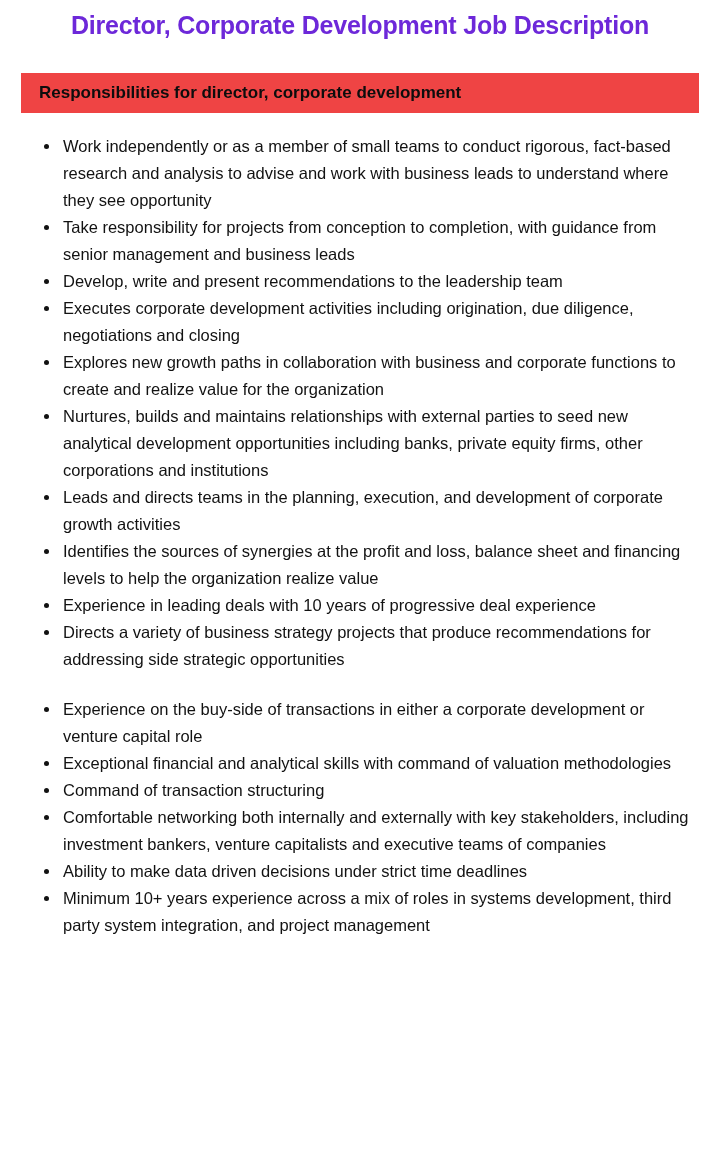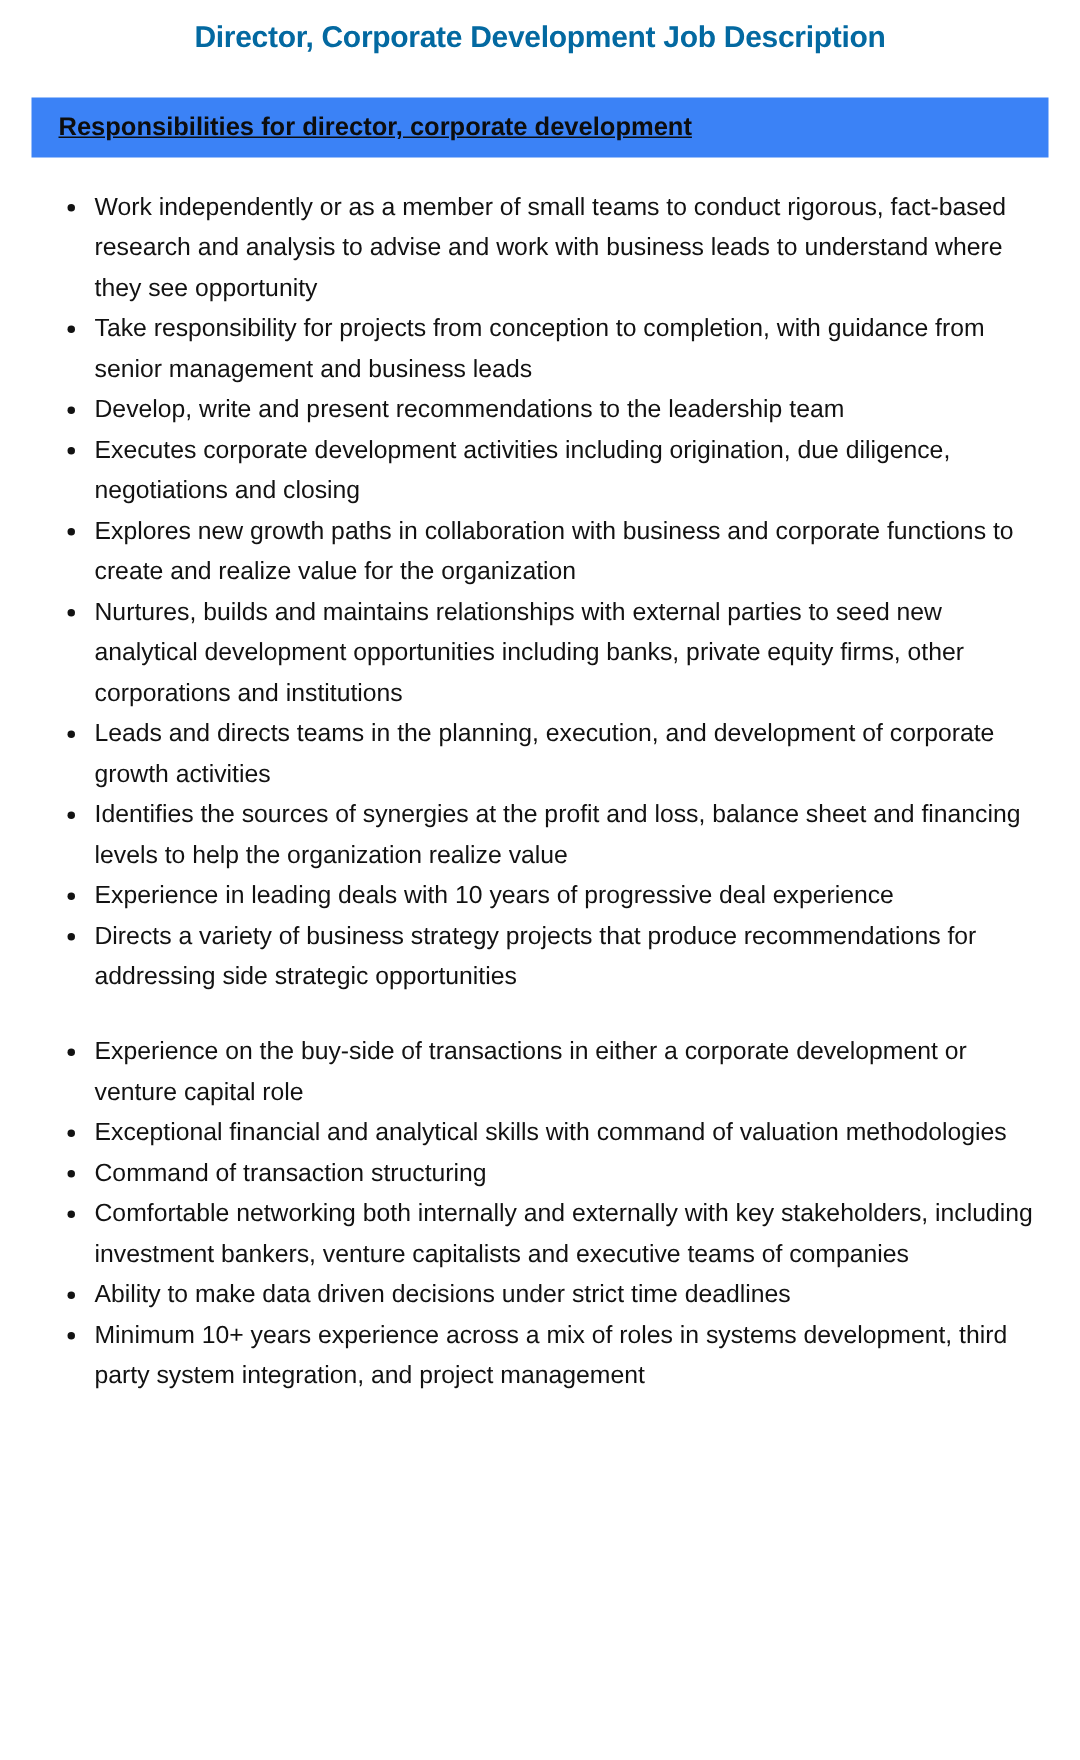--- a/index.html
+++ b/index.html
@@ -12,43 +12,42 @@
     width: 720px;
     min-height: 1173px;
     font-family: "Liberation Sans", "DejaVu Sans", sans-serif;
     color: #121212;
   }
   main {
     width: 720px;
     padding: 6px 21px 40px 21px;
   }
   h1.page-title {
-    font-size: 20px;
+    font-size: 25px;
     line-height: 35px;
     font-weight: bold;
-    color: #0369a1;
+    color: #6d28d9;
     text-align: center;
     max-width: 620px;
-    margin: 2px auto 22px auto;
+    margin: 2px auto 30px auto;
     letter-spacing: -0.2px;
   }
   p.intro {
     font-size: 16.5px;
     line-height: 27px;
     margin: 0 0 17px 0;
   }
   .section-heading {
-    background: #3b82f6;
+    background: #ef4444;
     font-size: 17px;
     font-weight: bold;
     color: #0d0d0d;
     padding: 10px 18px 11px 18px;
     line-height: 19px;
     margin: 0;
-    text-decoration: underline;
   }
   ul.bullet-list {
     margin: 20px 0 23px 0;
     padding-left: 40px;
     font-size: 16.5px;
     line-height: 27px;
   }
   ul.bullet-list li {
     margin: 0;
     padding-left: 2px;

